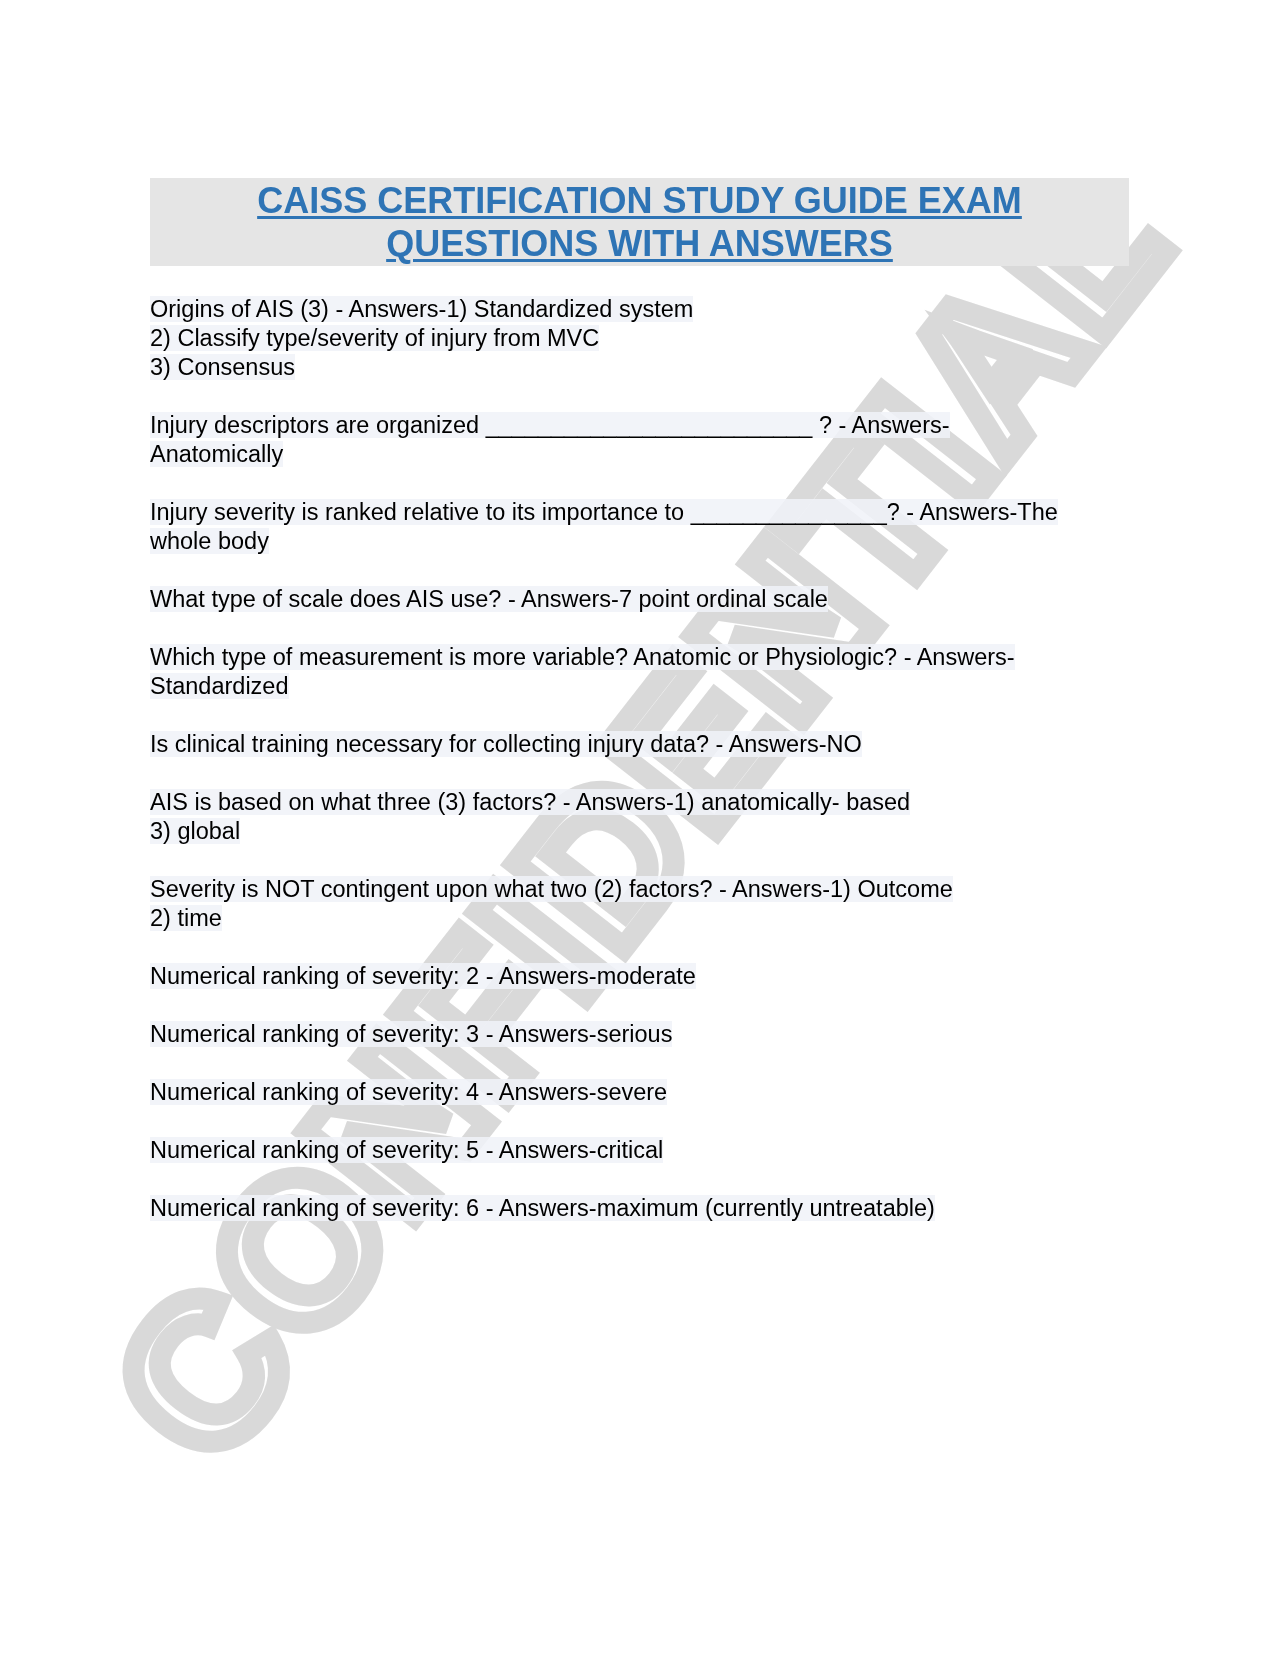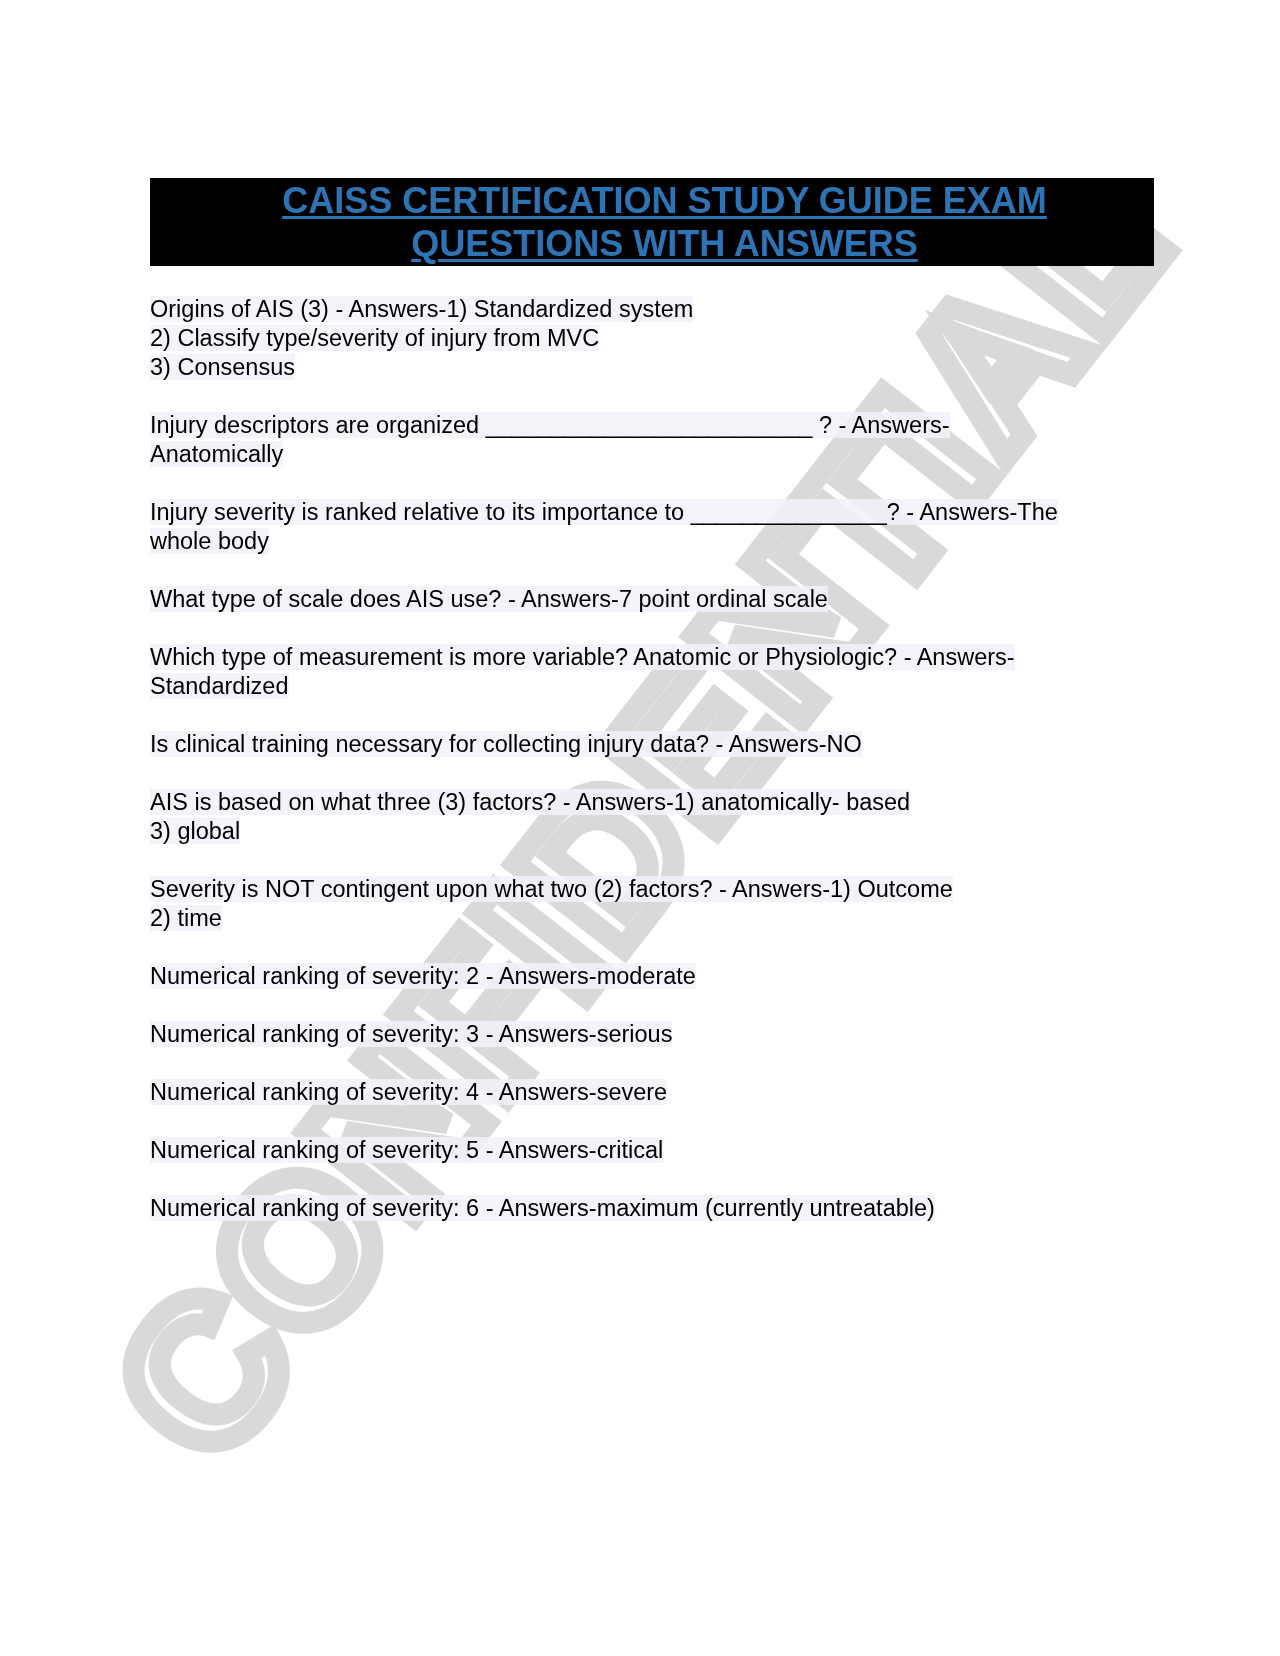--- a/index.html
+++ b/index.html
@@ -36,24 +36,23 @@
     z-index: 1;
     pointer-events: none;
     opacity: 0.95;
   }
   .title-box {
     position: absolute;
     left: 150px;
     top: 178px;
     width: 979px;
     height: 88px;
-    background: #000000;
+    background: #e5e5e5;
     text-align: center;
     z-index: 2;
-    padding-left: 25px;
   }
   .title-line {
     display: block;
     font-family: "Liberation Sans", sans-serif;
     font-weight: bold;
     font-size: 36px;
     line-height: 43px;
     color: #2e74b5;
     text-decoration: underline;
     text-decoration-thickness: 3px;

